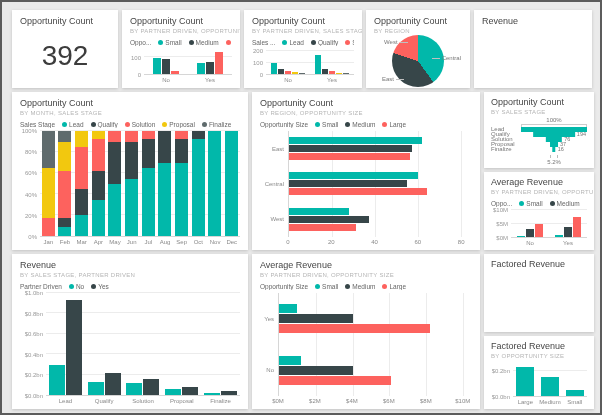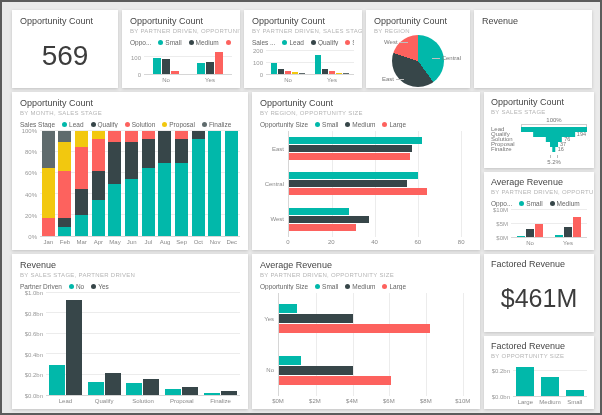--- a/index.html
+++ b/index.html
@@ -76,21 +76,21 @@
                 font-size:28px; font-weight:300; color:#3c3c3c; letter-spacing:0; }
   .card-value.small { font-size:25px; }
 </style>
 </head>
 <body>
 
 <div class="screen">
 
   <div class="tile" style="left:10px;top:8px;width:106px;height:78px;">
     <div class="tile-title">Opportunity Count</div>
-    <div class="card-value">569</div>
+    <div class="card-value">392</div>
   </div>
 
   <div class="tile" style="left:120px;top:8px;width:118px;height:78px;">
     <div class="tile-title">Opportunity Count</div>
     <div class="tile-subtitle">BY PARTNER DRIVEN, OPPORTUNITY SIZE</div>
     <div class="legend">
         <span class="legend-title">Oppo...</span>
         <div class="legend-item">
           <span class="legend-dot" style="background: rgb(1, 184, 170);"></span>
           <span>Small</span>
@@ -574,21 +574,20 @@
           <div class="hxtick" style="left: 38.0952%;">$4M</div>
           <div class="hxtick" style="left: 57.1429%;">$6M</div>
           <div class="hxtick" style="left: 76.1905%;">$8M</div>
           <div class="hxtick" style="left: 95.2381%;">$10M</div>
         </div>
       </div>
   </div>
 
   <div class="tile" style="left:482px;top:252px;width:110px;height:78px;padding:5px 7px;">
     <div class="tile-title">Factored Revenue</div>
-    <div class="card-value small">$461M</div>
   </div>
 
   <div class="tile" style="left:482px;top:334px;width:110px;height:73px;padding:5px 7px 3px 7px;">
     <div class="tile-title">Factored Revenue</div>
     <div class="tile-subtitle">BY OPPORTUNITY SIZE</div>
     <div class="chart chart-col" style="--bw: 18px; --yw: 22px;">
         <div class="yaxis">
           <div class="ytick" style="bottom: 0%;">$0.0bn</div>
           <div class="ytick" style="bottom: 76.9231%;">$0.2bn</div>
         </div>

